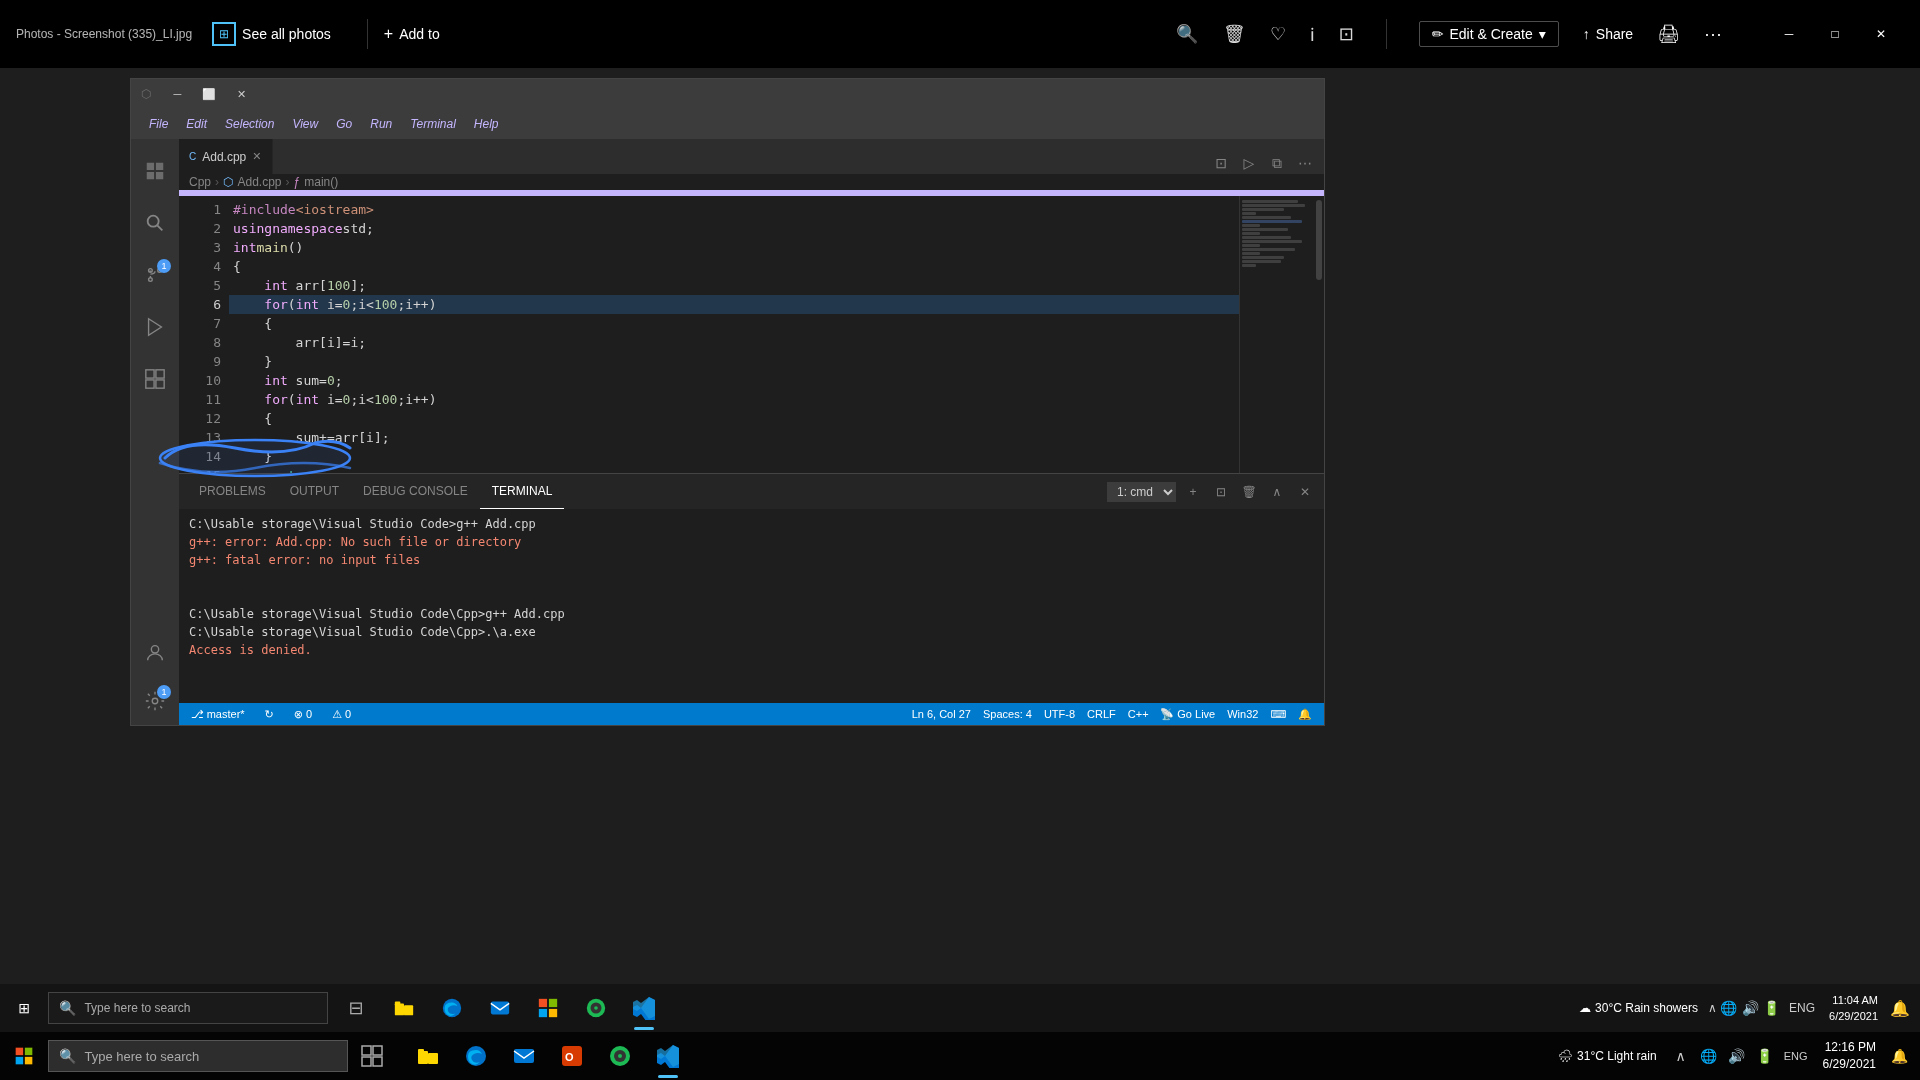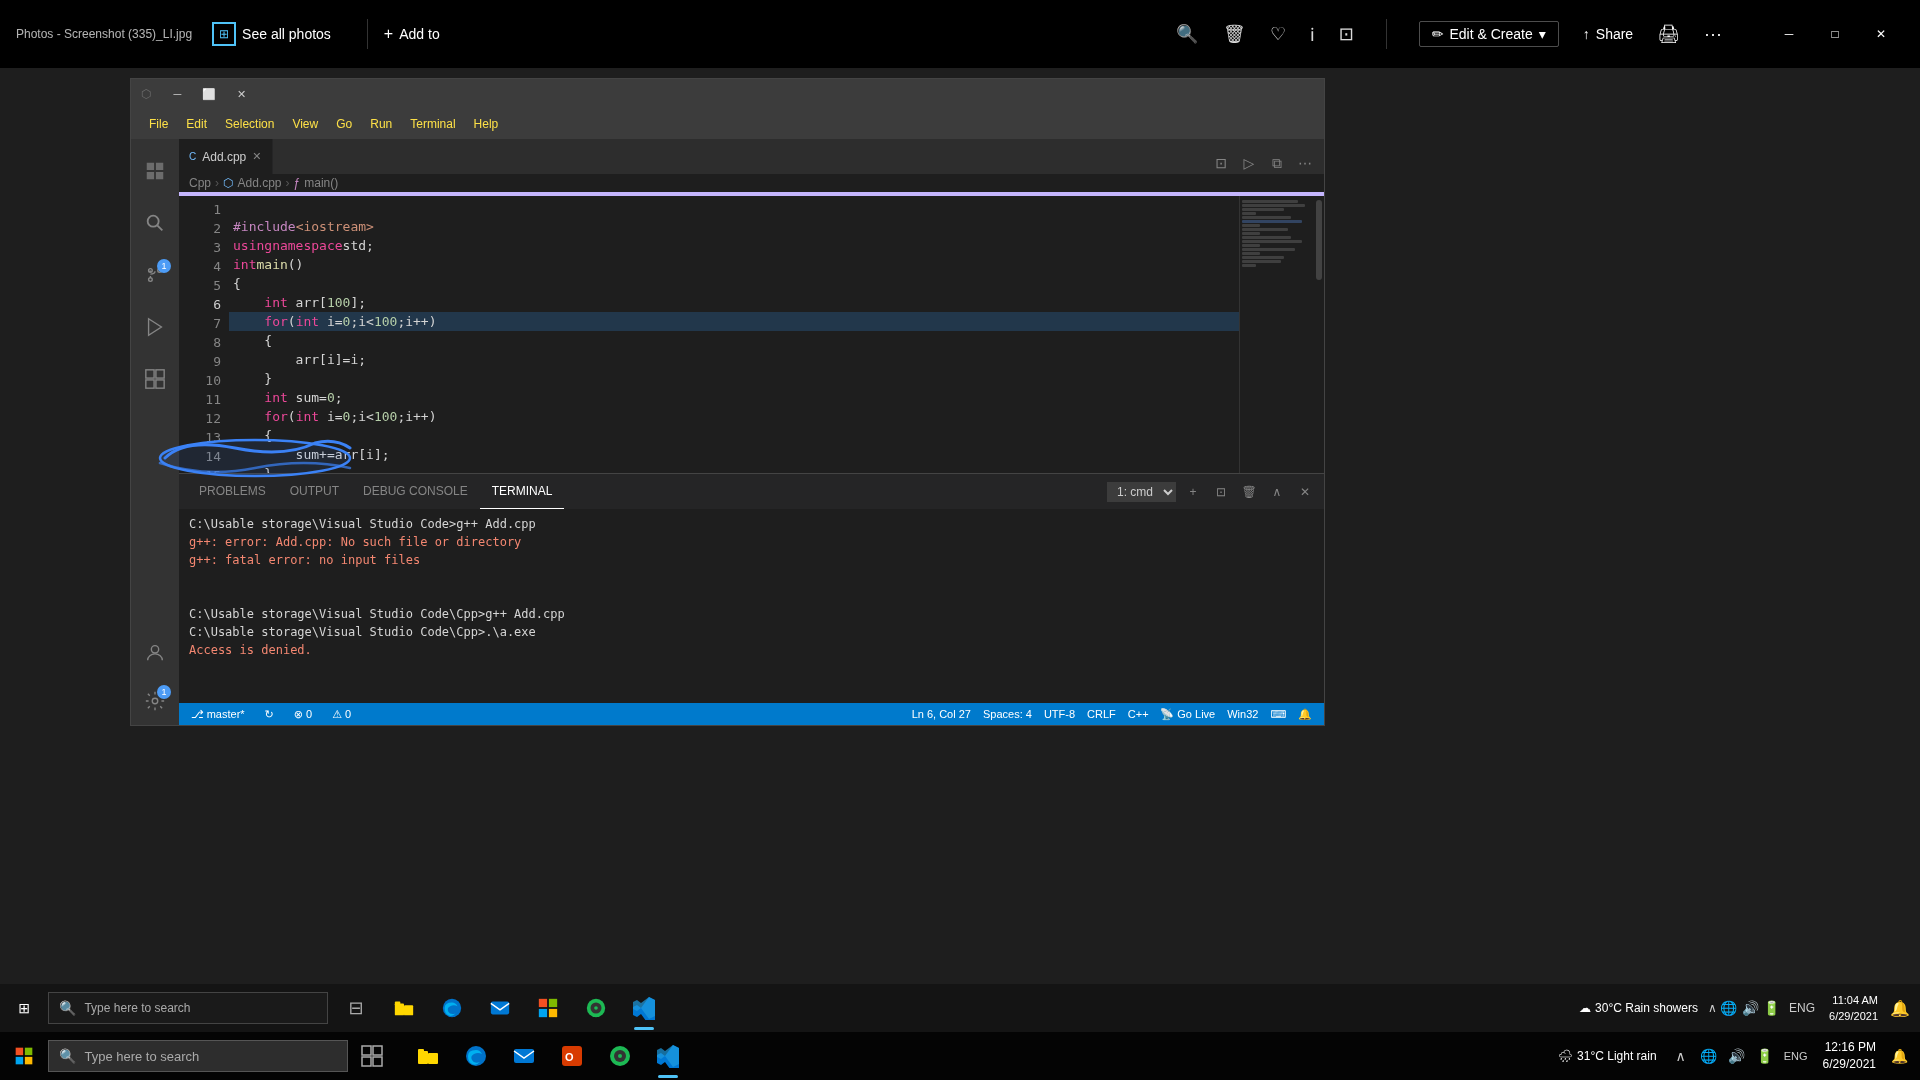--- a/index.html
+++ b/index.html
@@ -97,24 +97,25 @@
     .vscode-menubar {
       height: 30px;
       background: #3c3c3c;
       display: flex;
       align-items: center;
       padding: 0 10px;
       gap: 2px;
       flex-shrink: 0;
     }
     .vscode-menu-item {
-      color: #fde047;
+      color: #c4b5fd;
       font-size: 12px;
       padding: 4px 8px;
       cursor: pointer;
+      font-style: italic;
     }
 
     .vscode-body {
       display: flex;
       flex: 1;
       overflow: hidden;
     }
 
     
     .activity-bar {
@@ -177,21 +178,21 @@
 
     .breadcrumb {
       height: 22px;
       background: #1e1e1e;
       display: flex; align-items: center;
       padding: 0 10px;
       gap: 4px;
       font-size: 12px;
       color: #858585;
       flex-shrink: 0;
-      border-bottom: 4px solid #c4b5fd;
+      border-bottom: 6px solid #c4b5fd;
     }
     .breadcrumb span { cursor: pointer; }
     .editor-toolbar-icon {
       color: #858585; font-size: 14px; cursor: pointer;
       width: 22px; height: 22px; display: flex; align-items: center; justify-content: center;
     }
 
     .code-area {
       flex: 1;
       overflow: hidden;
@@ -216,24 +217,23 @@
     .line-numbers .ln.active { color: #ccc; }
 
     .code-content {
       flex: 1;
       font-family: 'Consolas', monospace;
       font-size: 13px;
       line-height: 19px;
       color: #d4d4d4;
       padding: 4px 0;
       overflow: hidden;
-      margin-top: 17px;
     }
     .code-line { display: flex; height: 19px; align-items: center; padding-left: 4px; white-space: pre; }
-    .kw { color: #ec4899; }
+    .kw { color: #f0abfc; }
     .kw2 { color: #c586c0; }
     .func { color: #dcdcaa; }
     .num { color: #b5cea8; }
 
     
     .terminal-panel {
       height: 230px;
       background: #1e1e1e;
       border-top: 1px solid #444;
       display: flex;

